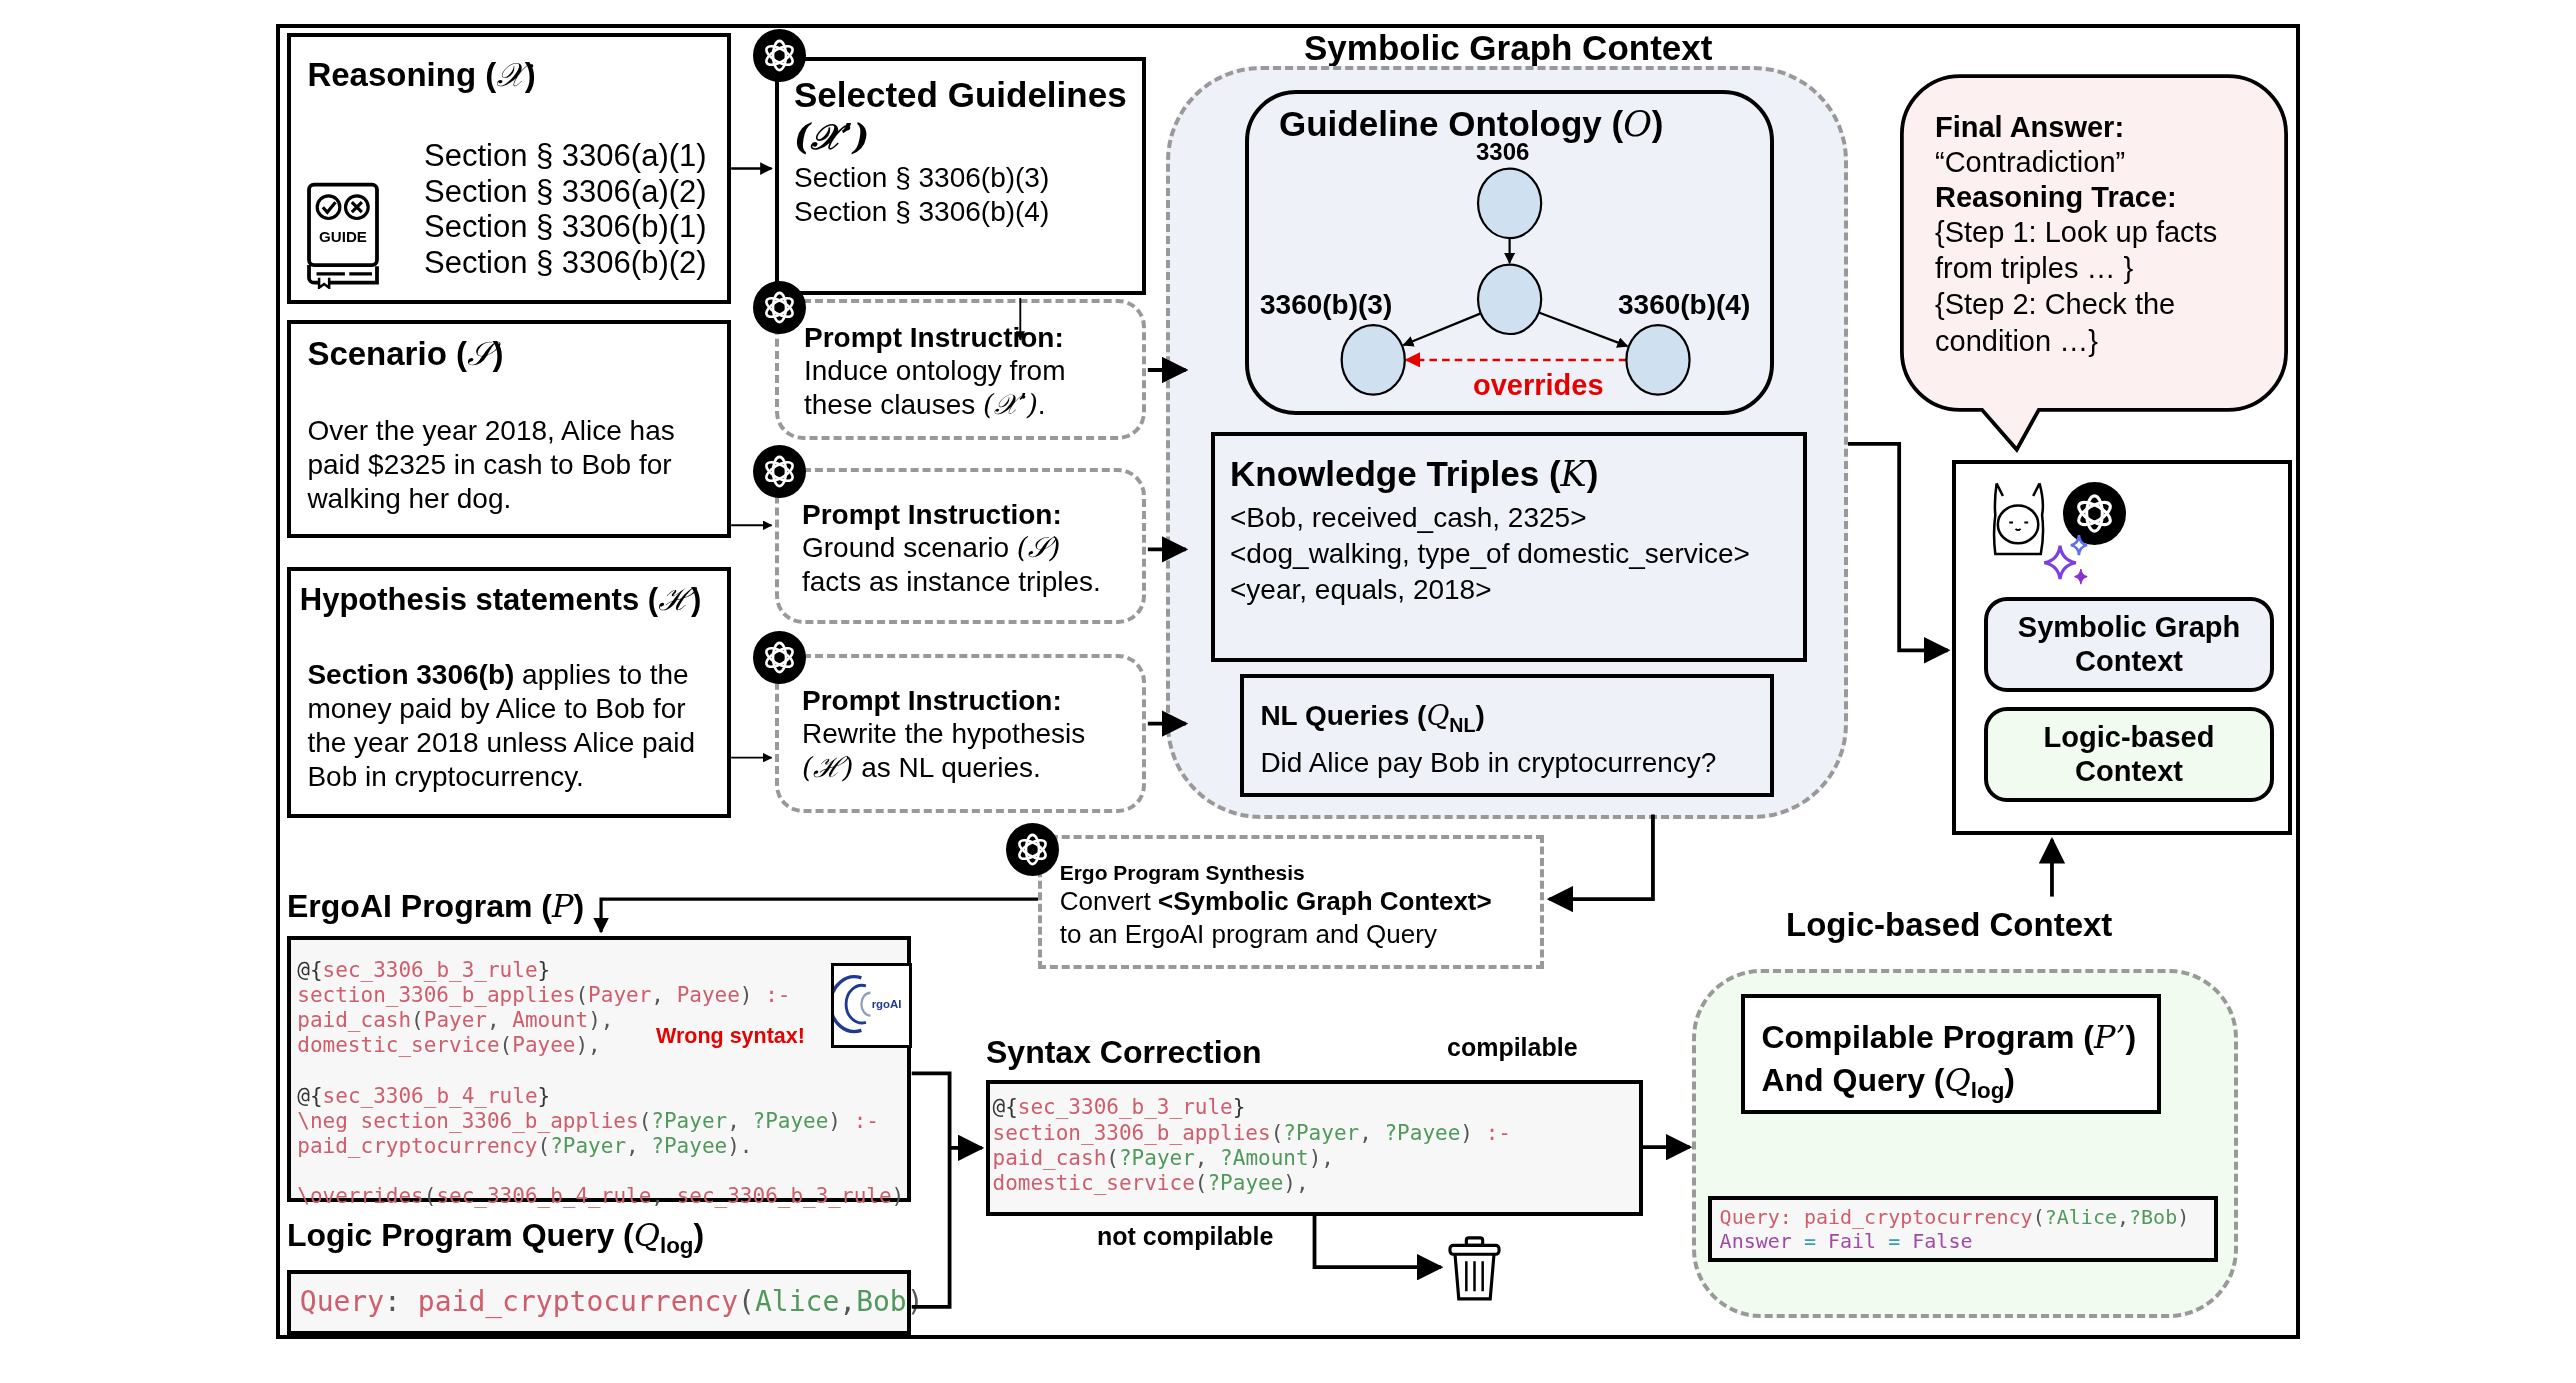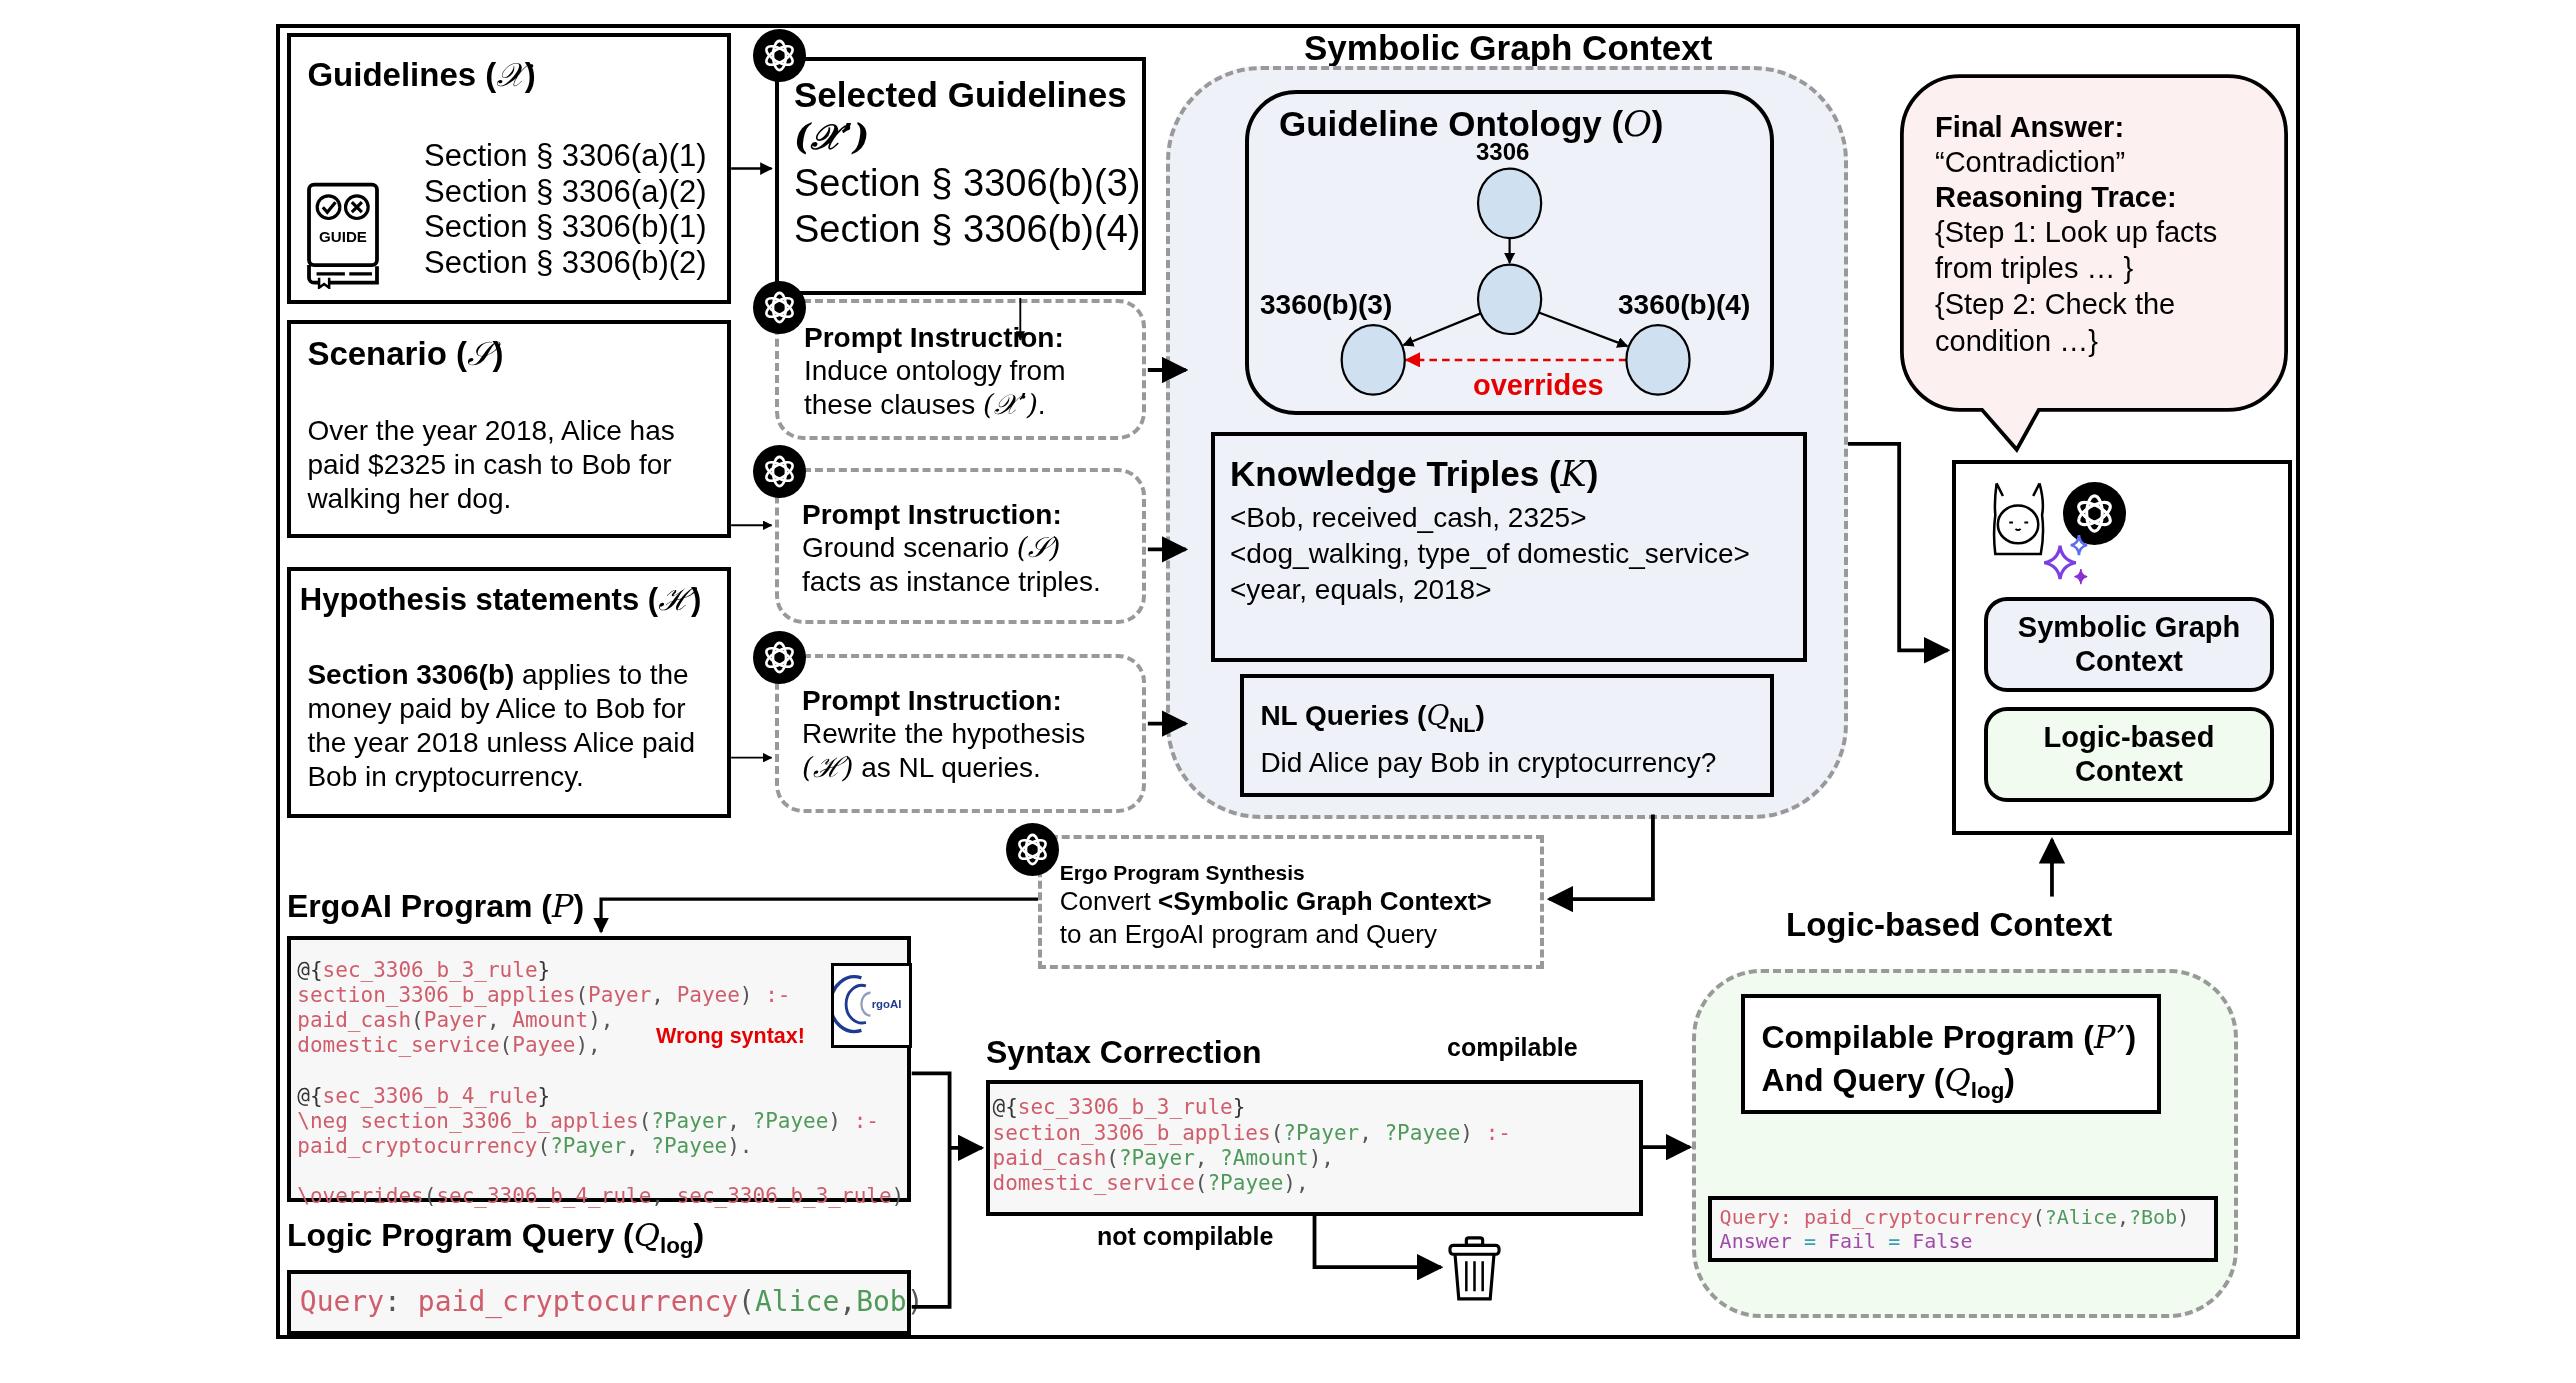--- a/index.html
+++ b/index.html
@@ -27,21 +27,21 @@
   svg.overlay { position: absolute; left: 0; top: 0; width: 2576px; height: 1384px; pointer-events: none; }
   sub { font-size: 0.7em; font-family: "Liberation Sans", sans-serif; font-style: normal; font-weight: bold; }
 </style>
 </head>
 <body>
 
 <div class="abs frame"></div>
 
 <div class="abs box" style="left:287px;top:33px;width:444px;height:271px;">
   <div class="abs title" style="left:16.4px;top:19px;">
-    <span>Guidelines (</span><span class="math">𝒳</span><span>)</span>
+    <span>Reasoning (</span><span class="math">𝒳</span><span>)</span>
   </div>
   <div class="abs" style="left:14px;top:136px;width:76px;height:107px;margin-top:9px;">
     <svg viewBox="0 0 120 170" width="76" height="107">
       <rect x="6" y="4" width="108" height="128" rx="8" fill="#fff" stroke="#000" stroke-width="6"></rect>
       <circle cx="37" cy="40" r="18" fill="none" stroke="#000" stroke-width="5"></circle>
       <path d="M28 40 l7 8 l13 -16" fill="none" stroke="#000" stroke-width="5"></path>
       <circle cx="82" cy="40" r="18" fill="none" stroke="#000" stroke-width="5"></circle>
       <path d="M74 32 l16 16 M90 32 l-16 16" stroke="#000" stroke-width="5"></path>
       <text x="60" y="95" text-anchor="middle" font-family="Liberation Sans, sans-serif" font-weight="bold" font-size="24">GUIDE</text>
       <path d="M6 132 v20 a8 8 0 0 0 8 8 h100 v-26" fill="none" stroke="#000" stroke-width="6"></path>
@@ -53,21 +53,21 @@
     <div>Section § 3306(a)(1)</div>
     <div>Section § 3306(a)(2)</div>
     <div>Section § 3306(b)(1)</div>
     <div>Section § 3306(b)(2)</div>
   </div>
 </div>
 
 <div class="abs box" style="left:775px;top:57px;width:371px;height:238px;">
   <div class="abs title" style="left:15px;top:14px;font-size:35px;">Selected Guidelines</div>
   <div class="abs title math" style="left:15px;top:56px;font-size:35px;font-weight:bold;">(𝒳’)</div>
-  <div class="abs txt" style="left:15px;top:100px;font-size:38px;line-height:1.2;">
+  <div class="abs txt" style="left:15px;top:100px;font-size:28px;line-height:1.2;">
     <div>Section § 3306(b)(3)</div>
     <div>Section § 3306(b)(4)</div>
   </div>
 </div>
 <div class="gpt" style="left:753px;top:29px;">
     <svg viewBox="0 0 24 24">
       <g fill="none" stroke="#fff" stroke-width="1.6">
         <ellipse cx="12" cy="12" rx="4" ry="9"></ellipse>
         <ellipse cx="12" cy="12" rx="4" ry="9" transform="rotate(60 12 12)"></ellipse>
         <ellipse cx="12" cy="12" rx="4" ry="9" transform="rotate(120 12 12)"></ellipse>

